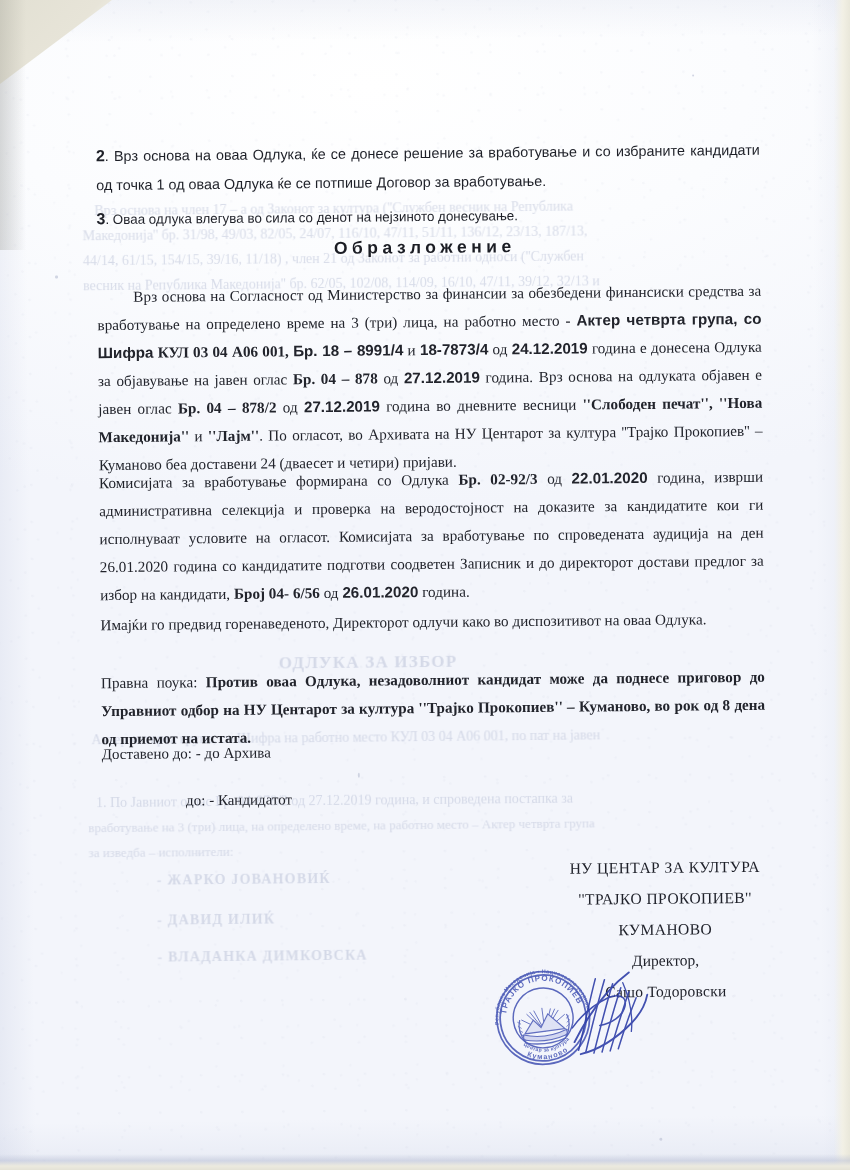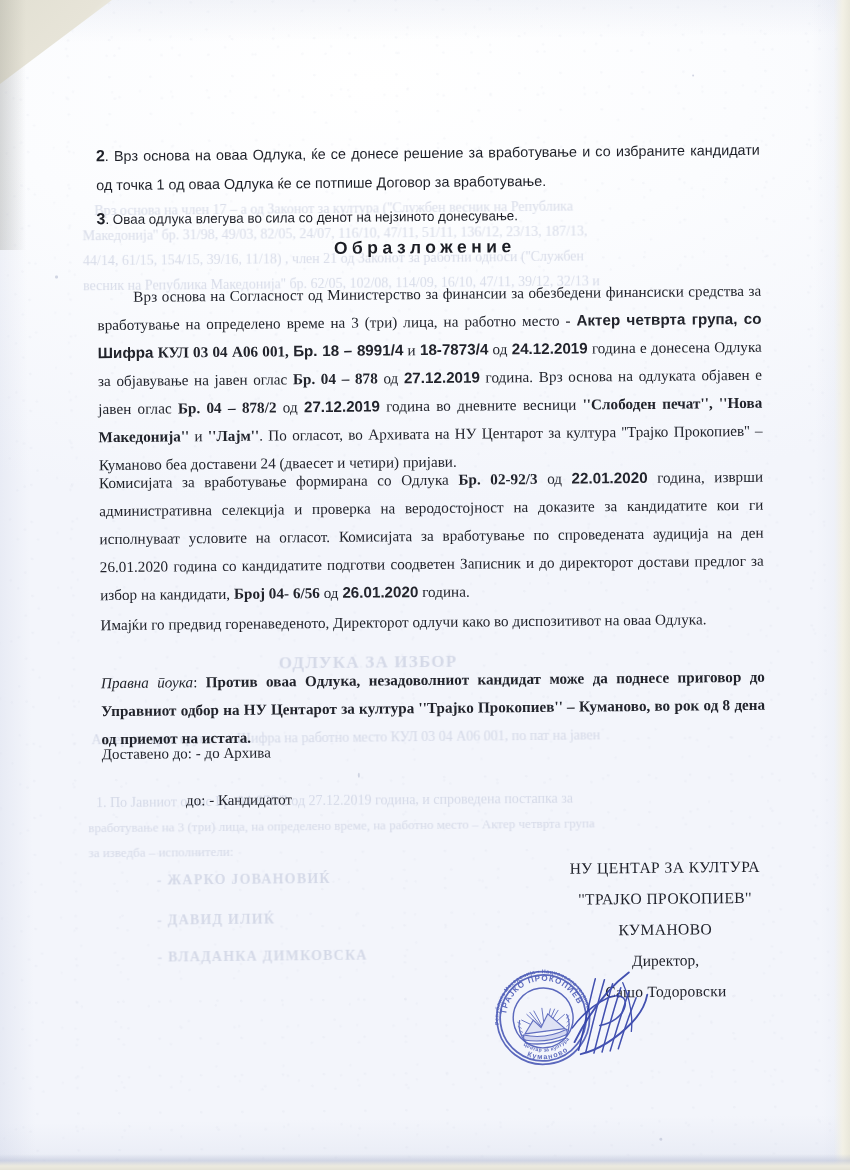--- a/index.html
+++ b/index.html
@@ -124,21 +124,21 @@
     position: absolute;
     margin: 0;
     text-align: justify;
     text-justify: inter-word;
     font-size: 15.2px;
     line-height: 28px;
   }
 
   .sans      { font-family: "Liberation Sans", "DejaVu Sans", sans-serif; }
   .b         { font-weight: 700; }
-  .i         { font-style: italic; }
+  .i         { }
   .serif-b   { font-family: "Liberation Serif", serif; font-weight: 700; }
 
   
   .clause {
     position: absolute;
     margin: 0;
     font-family: "Liberation Sans", "DejaVu Sans", sans-serif;
     font-size: 14.4px;
     line-height: 29px;
     text-align: justify;

